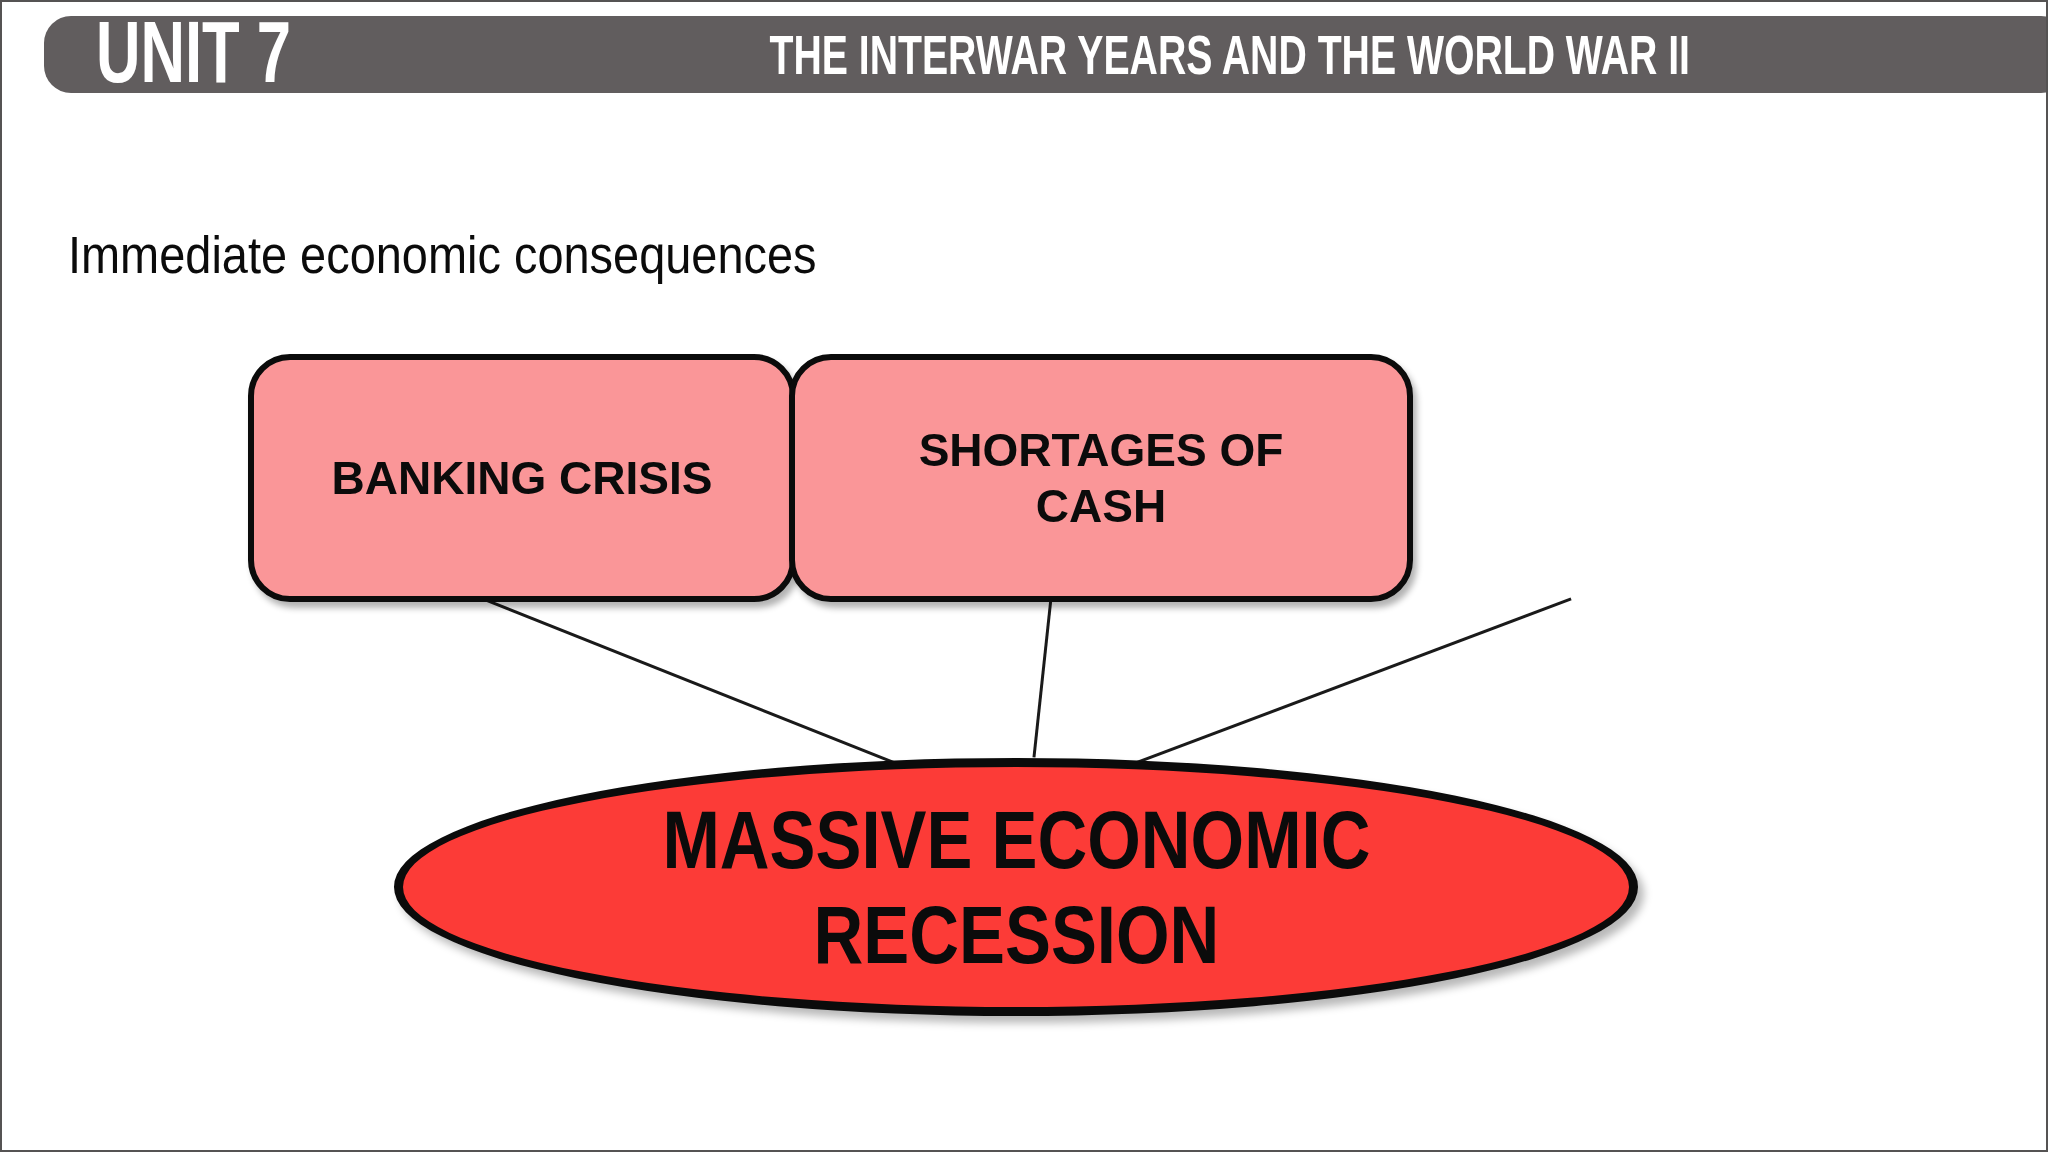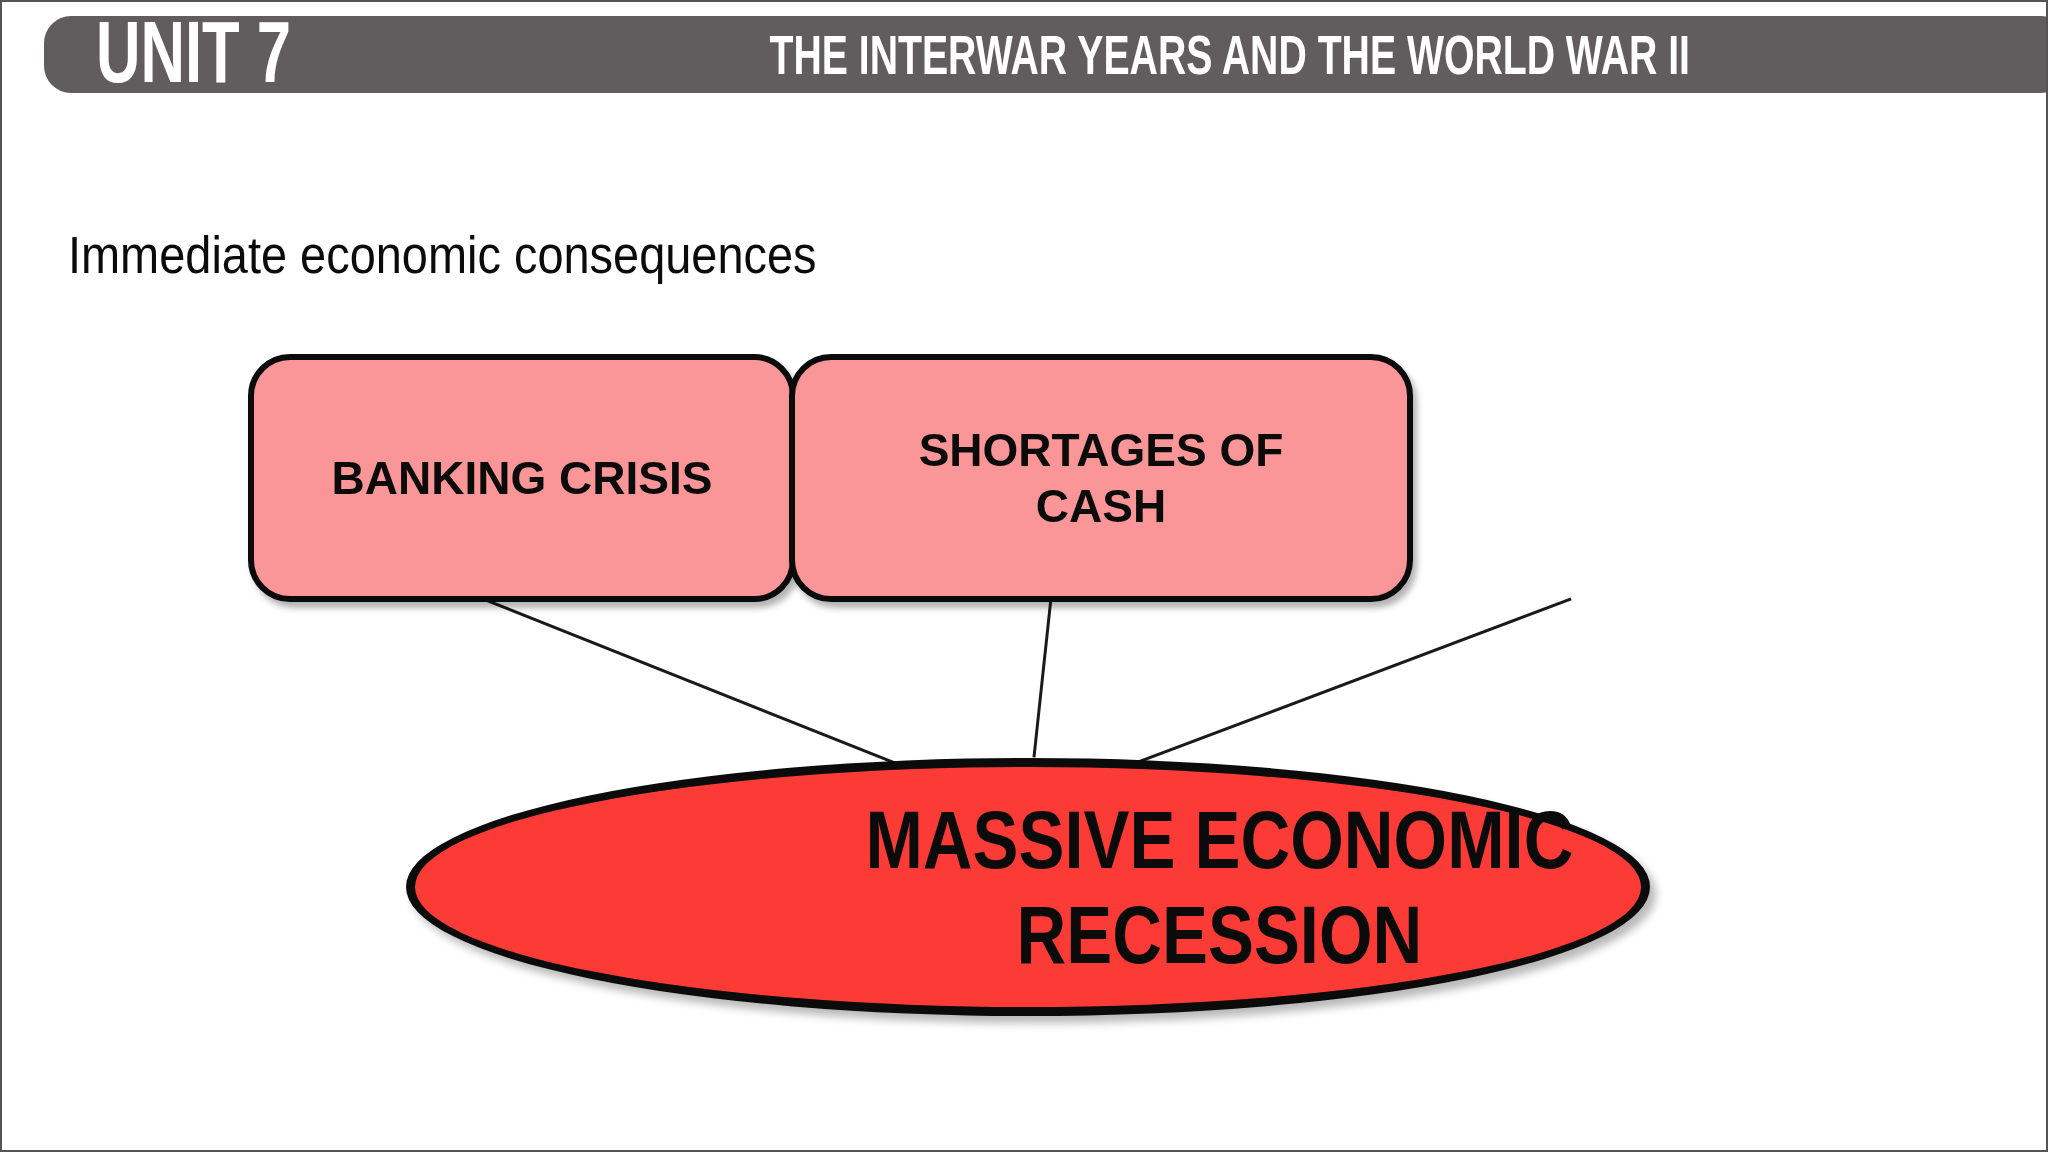--- a/index.html
+++ b/index.html
@@ -101,32 +101,32 @@
     text-align: center;
     line-height: 1.22;
     white-space: pre-line;
   }
   .cause-1 { left: 226px;  width: 548px; margin-left: 20px; }
   .cause-2 { left: 781px;  width: 624px; margin-left: 6px; }
   .cause-3 { left: 1348px; width: 544px; }
   
   .result-ellipse {
     position: absolute;
-    left: 404px;
+    left: 392px;
     top: 756px;
     width: 1244px;
     height: 258px;
     box-sizing: border-box;
     background: var(--result-fill, #FC3B37);
     border: 9px solid var(--outline, #0B0B0B);
     border-radius: 50%;
     box-shadow: 6px 7px 8px rgba(0,0,0,0.28);
     display: flex;
     align-items: center;
-    justify-content: flex-end;
+    justify-content: center;
   }
   .result-label {
     display: inline-block;
     font-size: 82px;
     font-weight: bold;
     color: var(--text, #0B0B0B);
     text-align: center;
     line-height: 1.16;
     white-space: pre-line;
     transform: scaleX(0.84);

